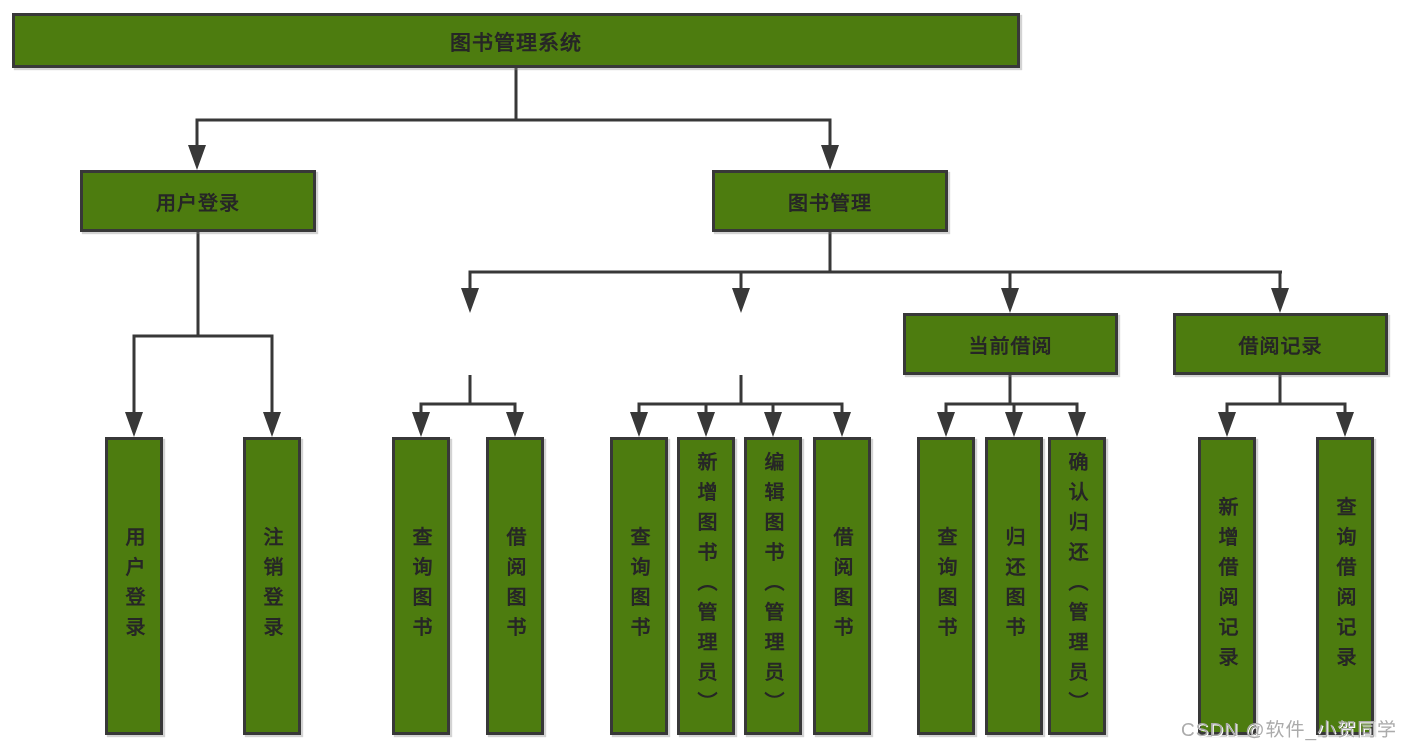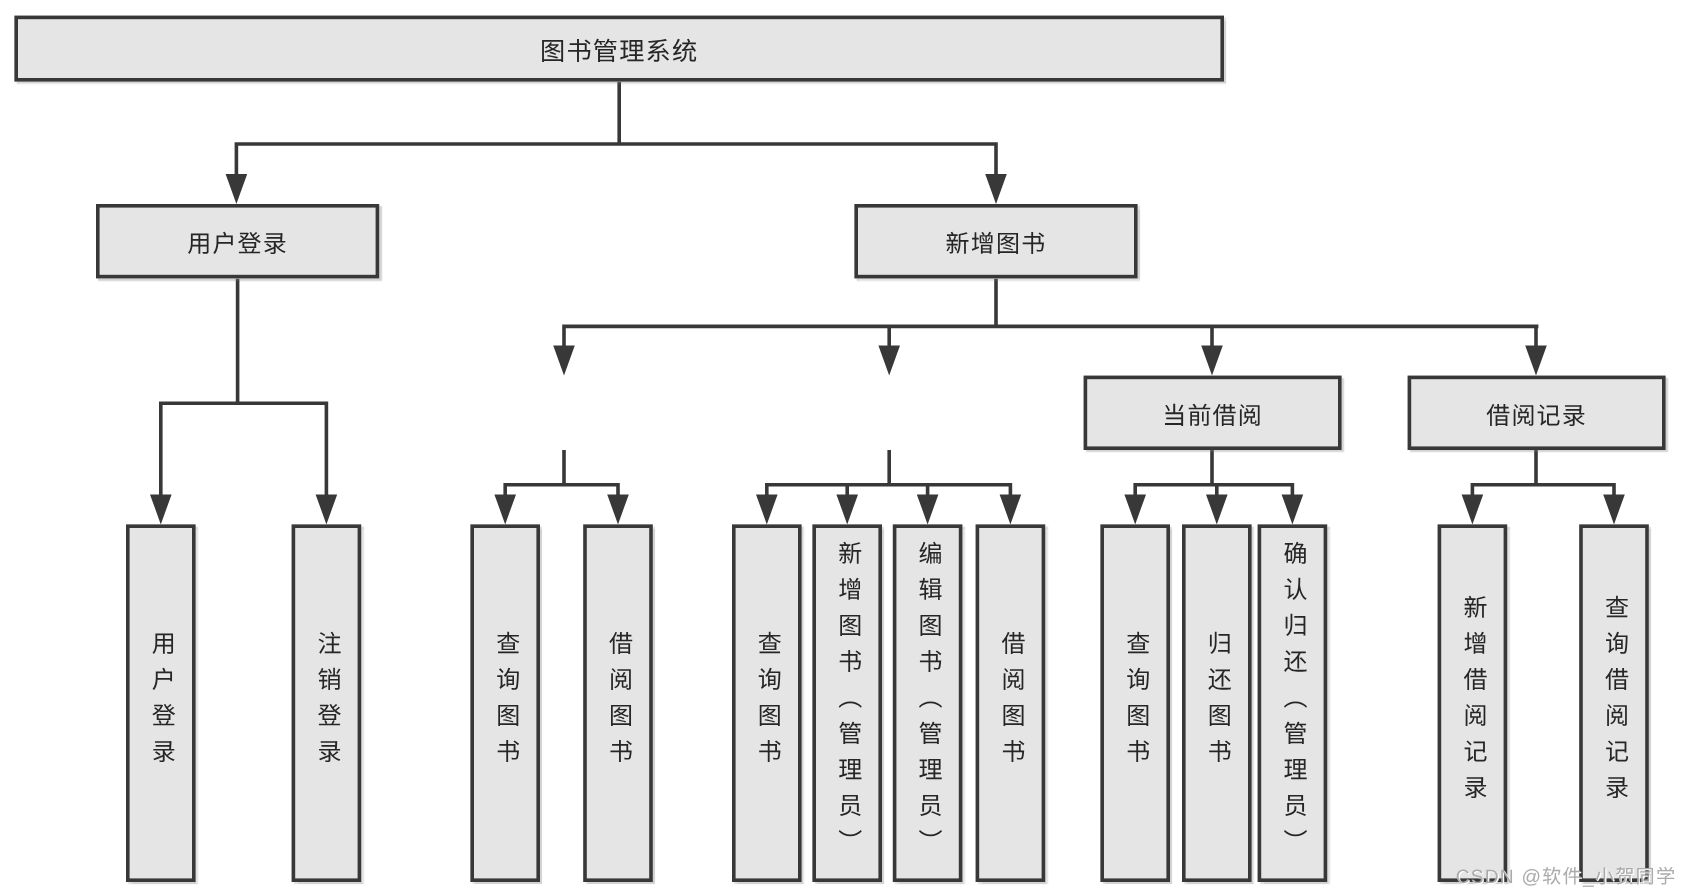--- a/index.html
+++ b/index.html
@@ -14,47 +14,48 @@
   .connectors {
     position: absolute;
     left: 0; top: 0;
     width: 1405px; height: 747px;
     pointer-events: none;
   }
   .node {
     position: absolute;
     box-sizing: border-box;
     border: 3px solid var(--line, #383838);
-    background: #e5e5e5;
+    background: #4d7c0f;
     color: var(--text, #262626);
     display: flex;
     align-items: center;
     justify-content: center;
     box-shadow: 2px 2px 1px rgba(130,130,130,0.35);
+    font-weight: bold;
   }
   .h-node {
     font-size: 20px;
     letter-spacing: 1px;
     white-space: nowrap;
   }
   .root-node {
     font-size: 21px;
   }
   .v-node {
     writing-mode: vertical-rl;
     text-orientation: mixed;
     font-size: 20px;
     letter-spacing: 10px;
     line-height: 1;
   }
   .watermark {
     position: absolute;
     right: 8px;
     bottom: 6px;
-    font-size: 16px;
+    font-size: 19px;
     letter-spacing: 1px;
     color: var(--watermark, #ababab);
     text-shadow: 1px 1px 0 #ffffff;
     white-space: nowrap;
     z-index: 10;
   }
 </style>
 </head>
 <body>
 
@@ -91,21 +92,21 @@
       <path d="M421 437 l-9 -25 h18 Z M515 437 l-9 -25 h18 Z"></path>
       <path d="M639 437 l-9 -25 h18 Z M706 437 l-9 -25 h18 Z M773 437 l-9 -25 h18 Z M842 437 l-9 -25 h18 Z"></path>
       <path d="M946 437 l-9 -25 h18 Z M1014 437 l-9 -25 h18 Z M1077 437 l-9 -25 h18 Z"></path>
       <path d="M1227 437 l-9 -25 h18 Z M1345 437 l-9 -25 h18 Z"></path>
     </g>
   </svg>
 
   <div class="node h-node root-node" style="left:12px;top:13px;width:1008px;height:55px">图书管理系统</div>
 
   <div class="node h-node" style="left:80px;top:170px;width:236px;height:62px">用户登录</div>
-  <div class="node h-node" style="left:712px;top:170px;width:236px;height:62px">新增图书</div>
+  <div class="node h-node" style="left:712px;top:170px;width:236px;height:62px">图书管理</div>
 
   <div class="node h-node" style="left:1173px;top:313px;width:215px;height:62px">借阅记录</div>
   <div class="node h-node" style="left:903px;top:313px;width:215px;height:62px">当前借阅</div>
 
   <div class="node v-node" style="left:105px;top:437px;width:58px;height:298px">用户登录</div>
   <div class="node v-node" style="left:243px;top:437px;width:58px;height:298px">注销登录</div>
 
   <div class="node v-node" style="left:392px;top:437px;width:58px;height:298px">查询图书</div>
   <div class="node v-node" style="left:486px;top:437px;width:58px;height:298px">借阅图书</div>
 

